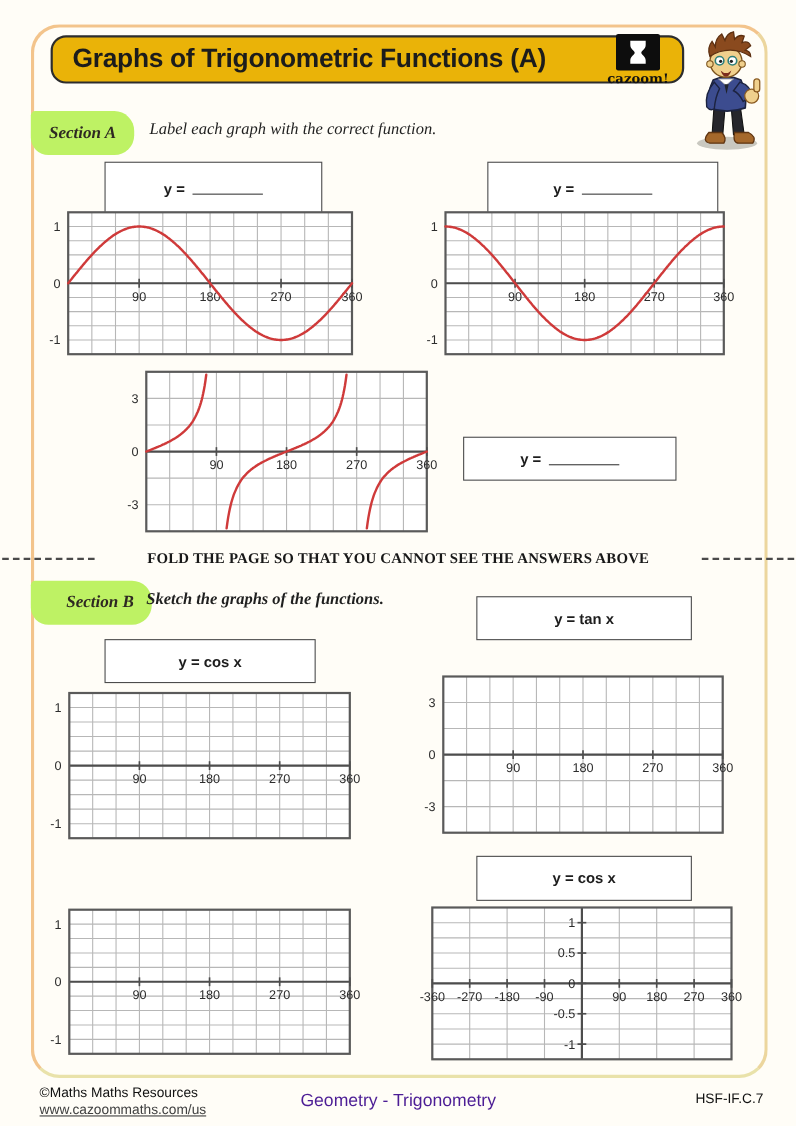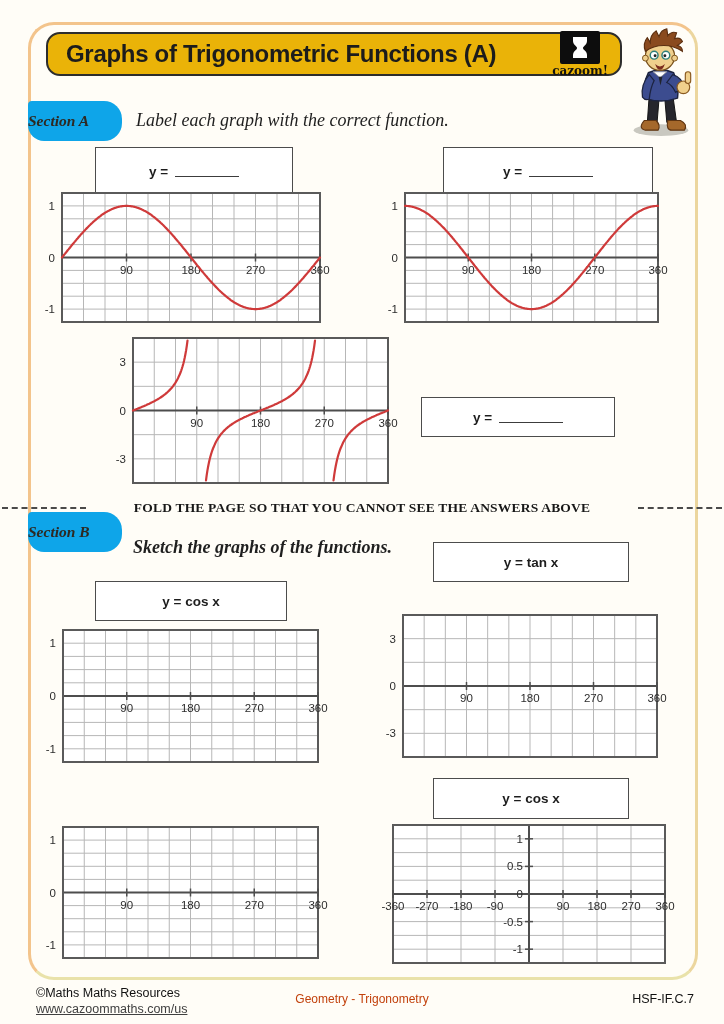--- a/index.html
+++ b/index.html
@@ -11,44 +11,44 @@
   .title-box{position:absolute;left:46px;top:32px;width:576px;height:44px;background:#eab308;
         border:2.5px solid #2d2d2d;border-radius:14px;display:flex;align-items:center;
         padding:0 12px 0 18px;box-sizing:border-box;}
   .page-title{font-size:24px;font-weight:bold;color:#1c1c1c;letter-spacing:-0.3px;white-space:nowrap;}
   .logo{margin-left:auto;display:flex;flex-direction:column;align-items:center;}
   .logo-mark{width:40px;height:33px;background:#0d0d0d;border-radius:2px;display:flex;
         align-items:center;justify-content:center;}
   .logo-word{font-family:"DejaVu Serif",serif;font-weight:bold;font-size:12px;color:#111;margin-top:0px;}
   .mascot{position:absolute;left:616px;top:26px;}
   
-  .badge{position:absolute;left:28px;width:94px;height:40px;background:#0ea5e9;
-        border-radius:4px 18px 18px 16px;display:flex;align-items:center;justify-content:flex-start;
+  .badge{position:absolute;left:28px;width:94px;height:40px;background:#bef264;
+        border-radius:4px 18px 18px 16px;display:flex;align-items:center;justify-content:center;
         font-family:"Liberation Serif",serif;font-weight:bold;font-style:italic;font-size:15.5px;color:#2e2922;}
-  .badge-a{top:101px;} .badge-b{top:512px;}
+  .badge-a{top:101px;} .badge-b{top:528px;padding-left:16px;}
   .instruction{position:absolute;font-family:"Liberation Serif",serif;font-style:italic;
-        font-size:18px;color:#1f1f1f;white-space:nowrap;text-align:center;}
+        font-size:15px;color:#1f1f1f;white-space:nowrap;text-align:center;}
   .instr-a{left:136px;top:110px;} .instr-b{left:133px;top:537px;font-weight:bold;}
   
   .ansbox{position:absolute;border:1.7px solid #4c4c4c;background:#fff;display:flex;
         align-items:center;justify-content:center;font-weight:bold;font-size:13.5px;color:#1d1d1d;}
   .blankline{display:inline-block;width:64px;border-bottom:1.6px solid #3c3c3c;height:11px;margin-left:7px;}
   
   .chart{position:absolute;}
   .chart svg{overflow:visible;display:block;}
   .chart text.tick{font-family:"Liberation Sans",sans-serif;font-size:11.5px;fill:#2d2d2d;}
   
   .fold{position:absolute;left:2px;right:2px;top:500px;display:flex;align-items:center;gap:36px;}
   .fold .dash{flex:1;border-top:2.2px dashed #4a4a4a;}
   .fold .txt{margin:0 12px;font-family:"Liberation Serif",serif;font-weight:bold;
         font-size:13.5px;color:#181818;white-space:nowrap;letter-spacing:0.2px;}
   
   .footer-left{position:absolute;left:36px;top:985px;font-size:12.5px;color:#111;line-height:1.3;}
   .footer-link{color:#404040;text-decoration:underline;cursor:pointer;}
-  .footer-center{position:absolute;left:0;right:0;top:992px;text-align:center;font-size:12px;color:#c2410c;}
+  .footer-center{position:absolute;left:0;right:0;top:992px;text-align:center;font-size:16px;color:#4c1d95;}
   .footer-right{position:absolute;right:30px;top:992px;font-size:12.5px;color:#111;}
 </style>
 </head>
 <body>
 
 <div class="page">
   <div class="page-border"></div>
 
   <div class="title-box">
     <span class="page-title">Graphs of Trigonometric Functions (A)</span>

